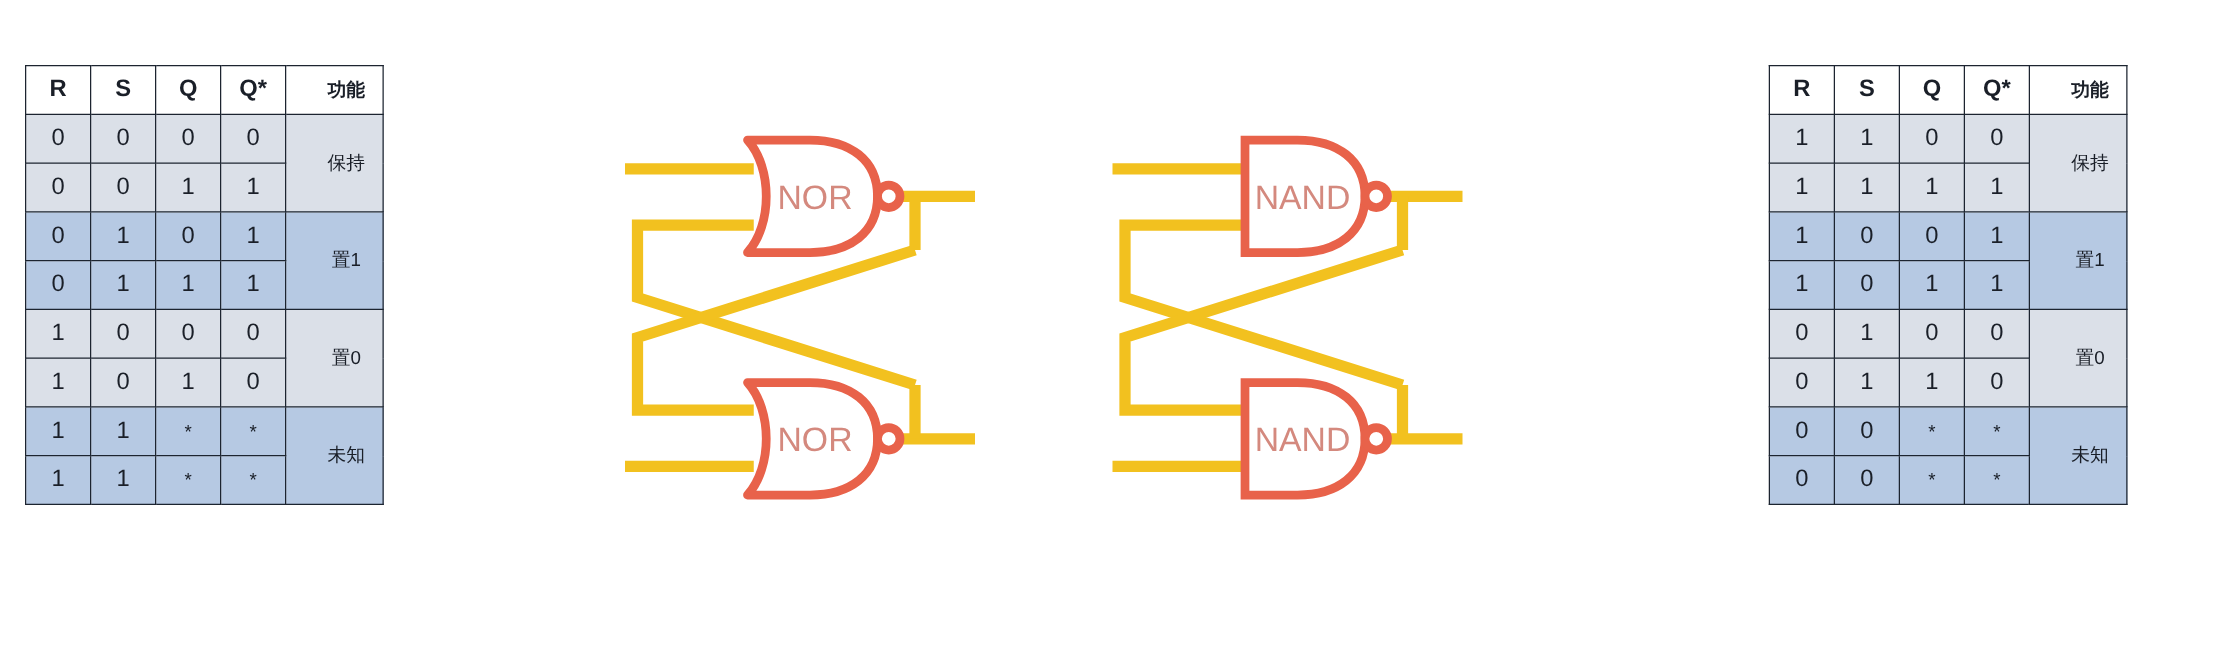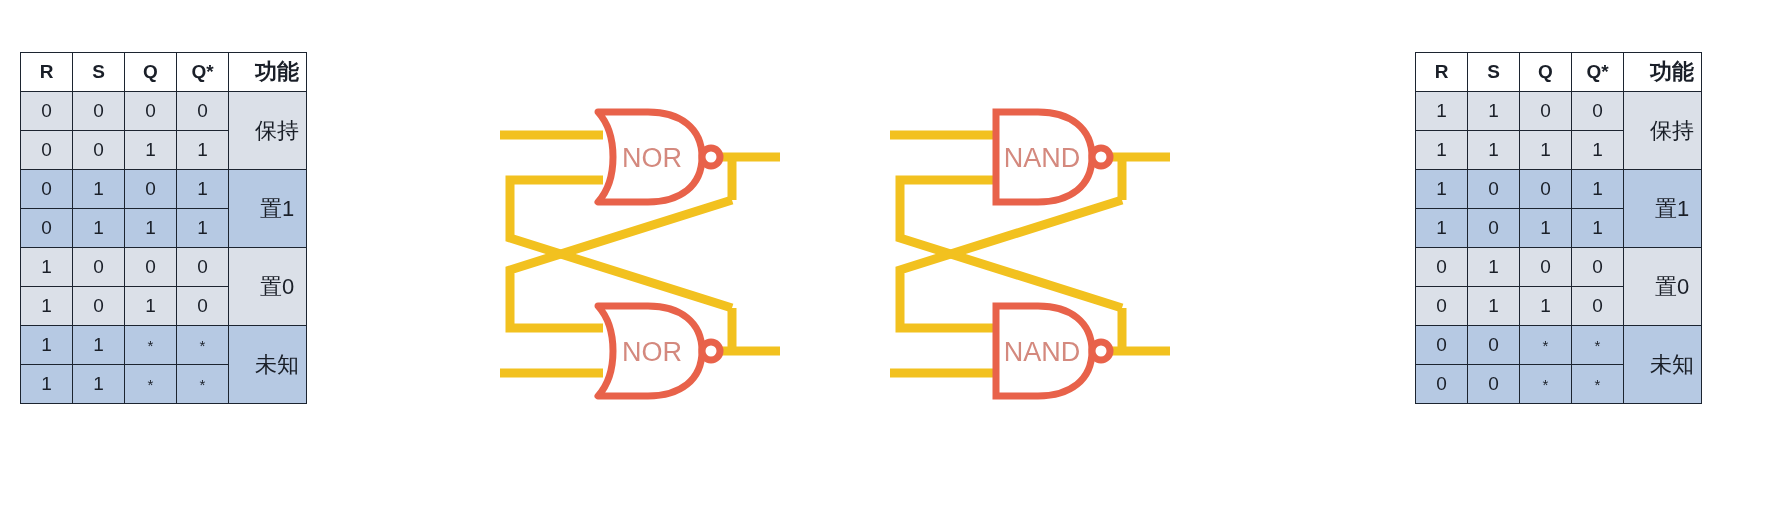--- a/index.html
+++ b/index.html
@@ -22,21 +22,21 @@
   .tt th{
     background:#ffffff;
     font-weight:700;
     font-size:19px;
     height:38px;
   }
   .tt td{
     font-size:19px;
     height:38px;
   }
-  .tt th.fn,.tt td.fn{font-size:22px;padding-left:19px;}
+  .tt th.fn,.tt td.fn{font-size:15px;padding-left:19px;}
   .tt .shadeA{background:#dbe0e8;}
   .tt .shadeB{background:#b6c9e3;}
   .tt td.star{font-size:15px;}
   .col-n{width:52px;}
   .col-f{width:78px;}
 
   #table-left{left:20px;top:52px;}
   #table-right{left:1415px;top:52px;}
 
   

